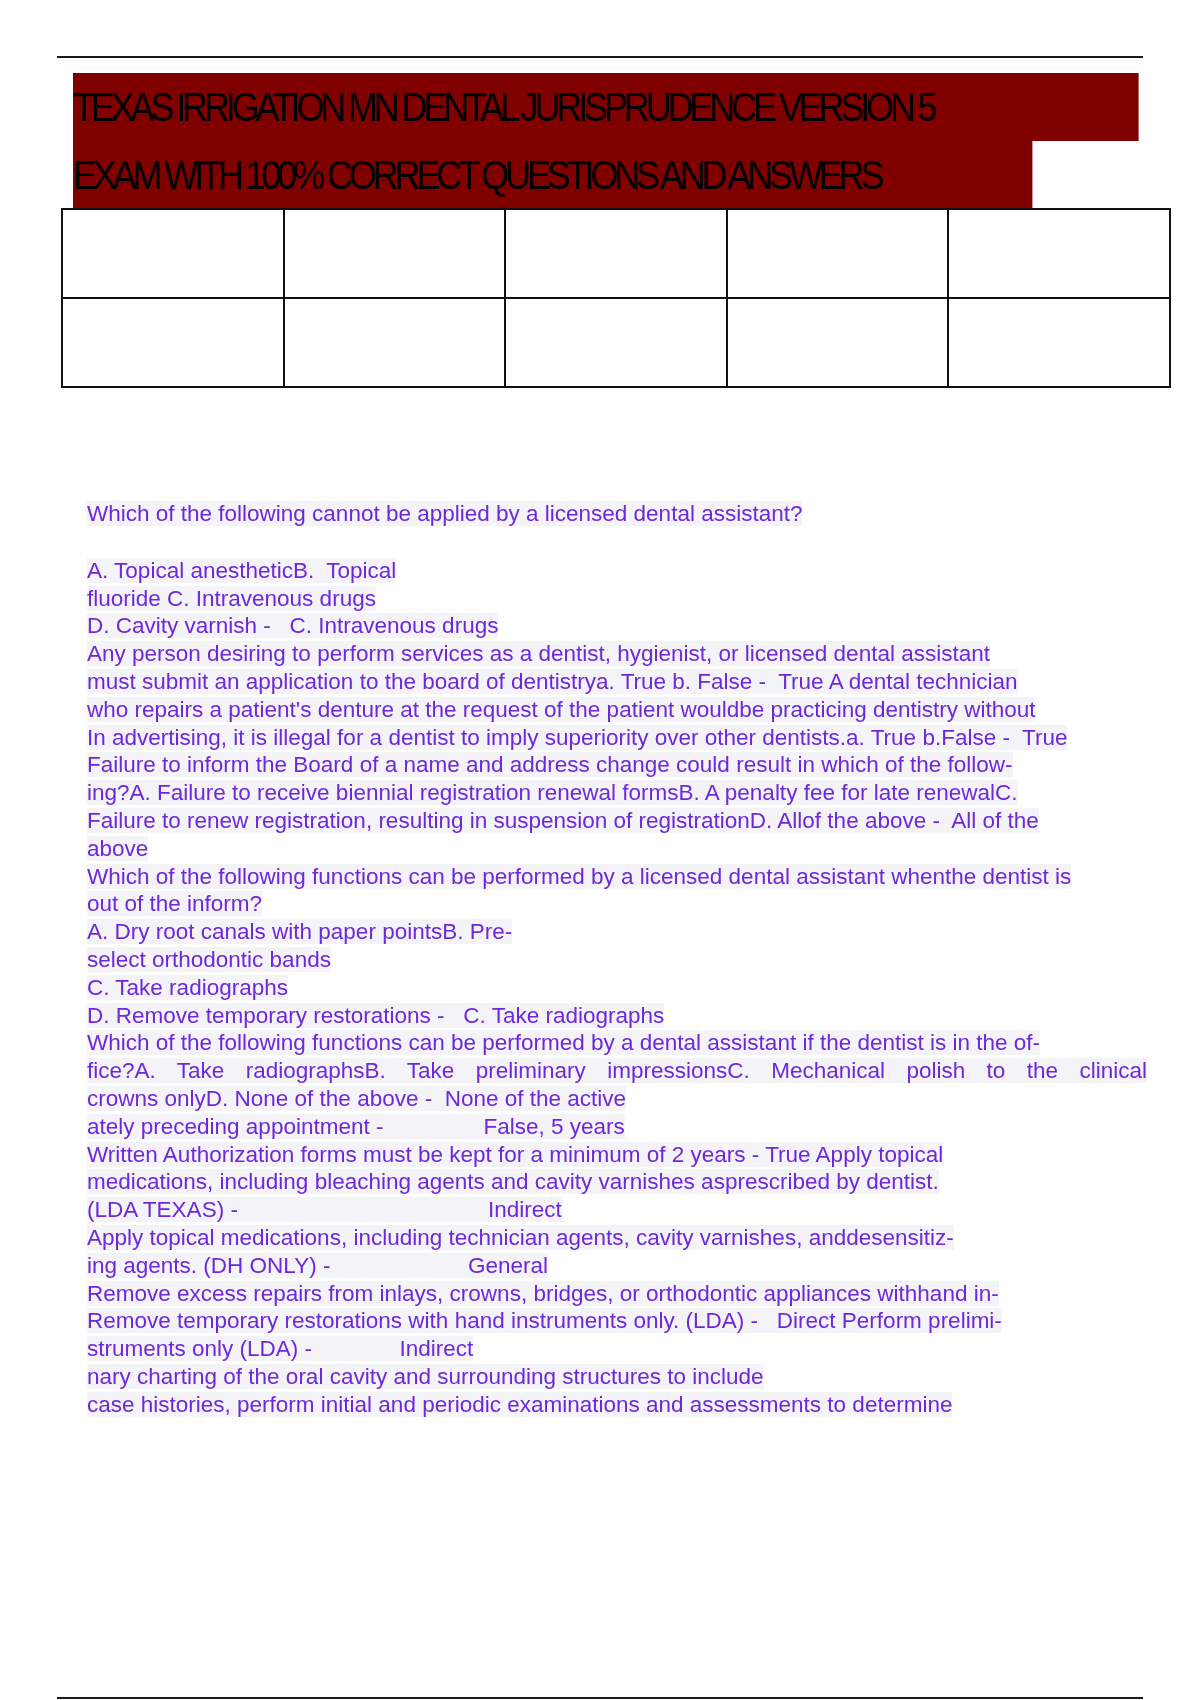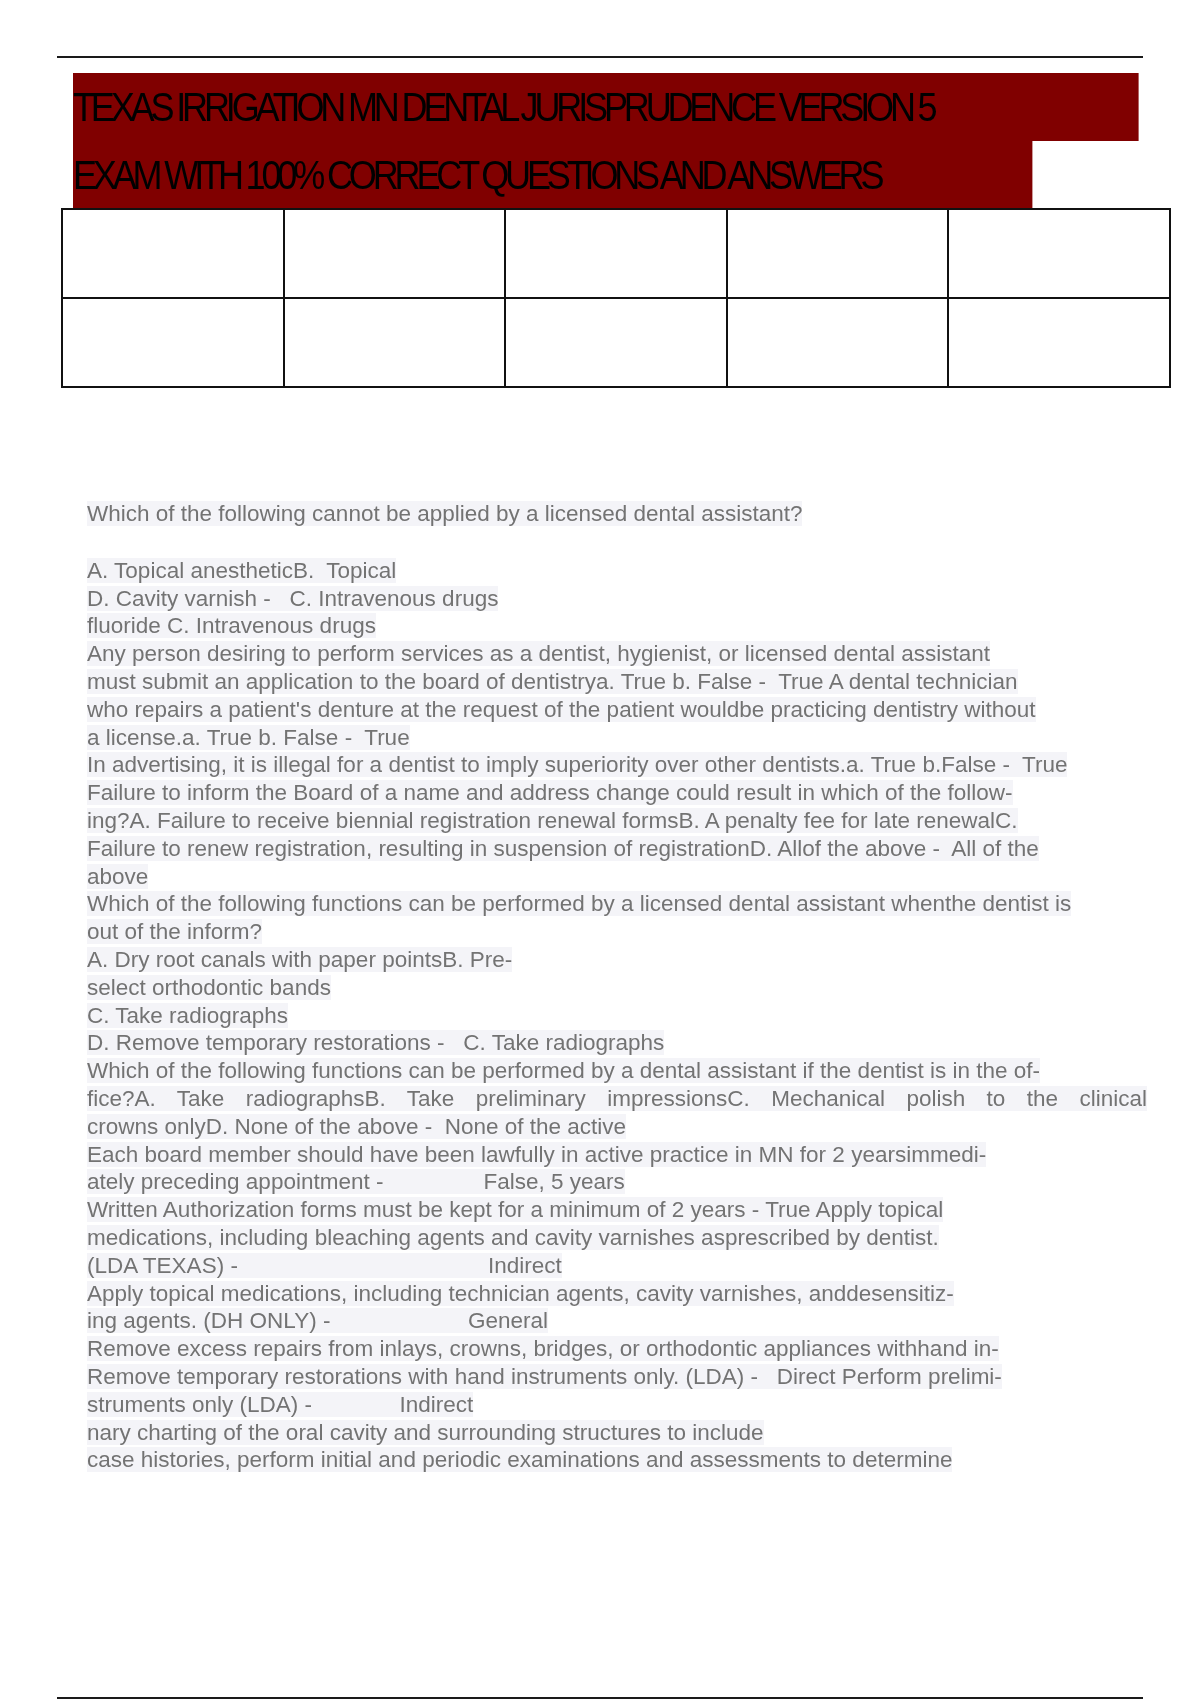--- a/index.html
+++ b/index.html
@@ -16,21 +16,21 @@
   }
   .title-line.l1 { width: 1180px; }
   .title-line.l2 { width: 1062px; }
   .grid-table {
     position: absolute; left: 61px; top: 208px; width: 1110px; height: 178px;
     border-collapse: collapse; table-layout: fixed;
   }
   .grid-table td { border: 2px solid #111111; height: 87px; padding: 0; }
   .content {
     position: absolute; left: 87px; top: 500px; width: 1060px;
-    font-family: "Liberation Sans", sans-serif; font-size: 22.5px; line-height: 27.8px; color: #737373;
+    font-family: "Liberation Sans", sans-serif; font-size: 22.5px; line-height: 27.8px; color: #6d28d9;
   }
   .ln { white-space: pre; display: block; }
   .ln span.hl { background: #f4f4f8; }
   .gap { height: 29px; }
   .justify { text-align: justify; text-align-last: justify; white-space: normal; }
 </style>
 </head>
 <body>
 
 <div class="rule top"></div>
@@ -56,41 +56,39 @@
     <td></td>
     <td></td>
   </tr>
 </tbody>
   </table>
 
 <div class="content">
   <div class="ln"><span class="hl">Which of the following cannot be applied by a licensed dental assistant?</span></div>
   <div class="gap"></div>
   <div class="ln"><span class="hl">A. Topical anestheticB.  Topical</span></div>
+  <div class="ln"><span class="hl">fluoride C. Intravenous drugs</span></div>
   <div class="ln"><span class="hl">D. Cavity varnish -   C. Intravenous drugs</span></div>
-  <div class="ln"><span class="hl">fluoride C. Intravenous drugs</span></div>
   <div class="ln"><span class="hl">Any person desiring to perform services as a dentist, hygienist, or licensed dental assistant</span></div>
   <div class="ln"><span class="hl">must submit an application to the board of dentistrya. True b. False -  True A dental technician</span></div>
   <div class="ln"><span class="hl">who repairs a patient's denture at the request of the patient wouldbe practicing dentistry without</span></div>
-  <div class="ln"><span class="hl">a license.a. True b. False -  True</span></div>
   <div class="ln"><span class="hl">In advertising, it is illegal for a dentist to imply superiority over other dentists.a. True b.False -  True</span></div>
   <div class="ln"><span class="hl">Failure to inform the Board of a name and address change could result in which of the follow-</span></div>
   <div class="ln"><span class="hl">ing?A. Failure to receive biennial registration renewal formsB. A penalty fee for late renewalC.</span></div>
   <div class="ln"><span class="hl">Failure to renew registration, resulting in suspension of registrationD. Allof the above -  All of the</span></div>
   <div class="ln"><span class="hl">above</span></div>
   <div class="ln"><span class="hl">Which of the following functions can be performed by a licensed dental assistant whenthe dentist is</span></div>
   <div class="ln"><span class="hl">out of the inform?</span></div>
   <div class="ln"><span class="hl">A. Dry root canals with paper pointsB. Pre-</span></div>
   <div class="ln"><span class="hl">select orthodontic bands</span></div>
   <div class="ln"><span class="hl">C. Take radiographs</span></div>
   <div class="ln"><span class="hl">D. Remove temporary restorations -   C. Take radiographs</span></div>
   <div class="ln"><span class="hl">Which of the following functions can be performed by a dental assistant if the dentist is in the of-</span></div>
   <div class="ln justify"><span class="hl">fice?A. Take radiographsB. Take preliminary impressionsC. Mechanical polish to the clinical</span></div>
   <div class="ln"><span class="hl">crowns onlyD. None of the above -  None of the active</span></div>
-  <div class="ln"><span class="hl">Each board member should have been lawfully in active practice in MN for 2 yearsimmedi-</span></div>
   <div class="ln"><span class="hl">ately preceding appointment -                False, 5 years</span></div>
   <div class="ln"><span class="hl">Written Authorization forms must be kept for a minimum of 2 years - True Apply topical</span></div>
   <div class="ln"><span class="hl">medications, including bleaching agents and cavity varnishes asprescribed by dentist.</span></div>
   <div class="ln"><span class="hl">(LDA TEXAS) -                                        Indirect</span></div>
   <div class="ln"><span class="hl">Apply topical medications, including technician agents, cavity varnishes, anddesensitiz-</span></div>
   <div class="ln"><span class="hl">ing agents. (DH ONLY) -                      General</span></div>
   <div class="ln"><span class="hl">Remove excess repairs from inlays, crowns, bridges, or orthodontic appliances withhand in-</span></div>
   <div class="ln"><span class="hl">Remove temporary restorations with hand instruments only. (LDA) -   Direct Perform prelimi-</span></div>
   <div class="ln"><span class="hl">struments only (LDA) -              Indirect</span></div>
   <div class="ln"><span class="hl">nary charting of the oral cavity and surrounding structures to include</span></div>

